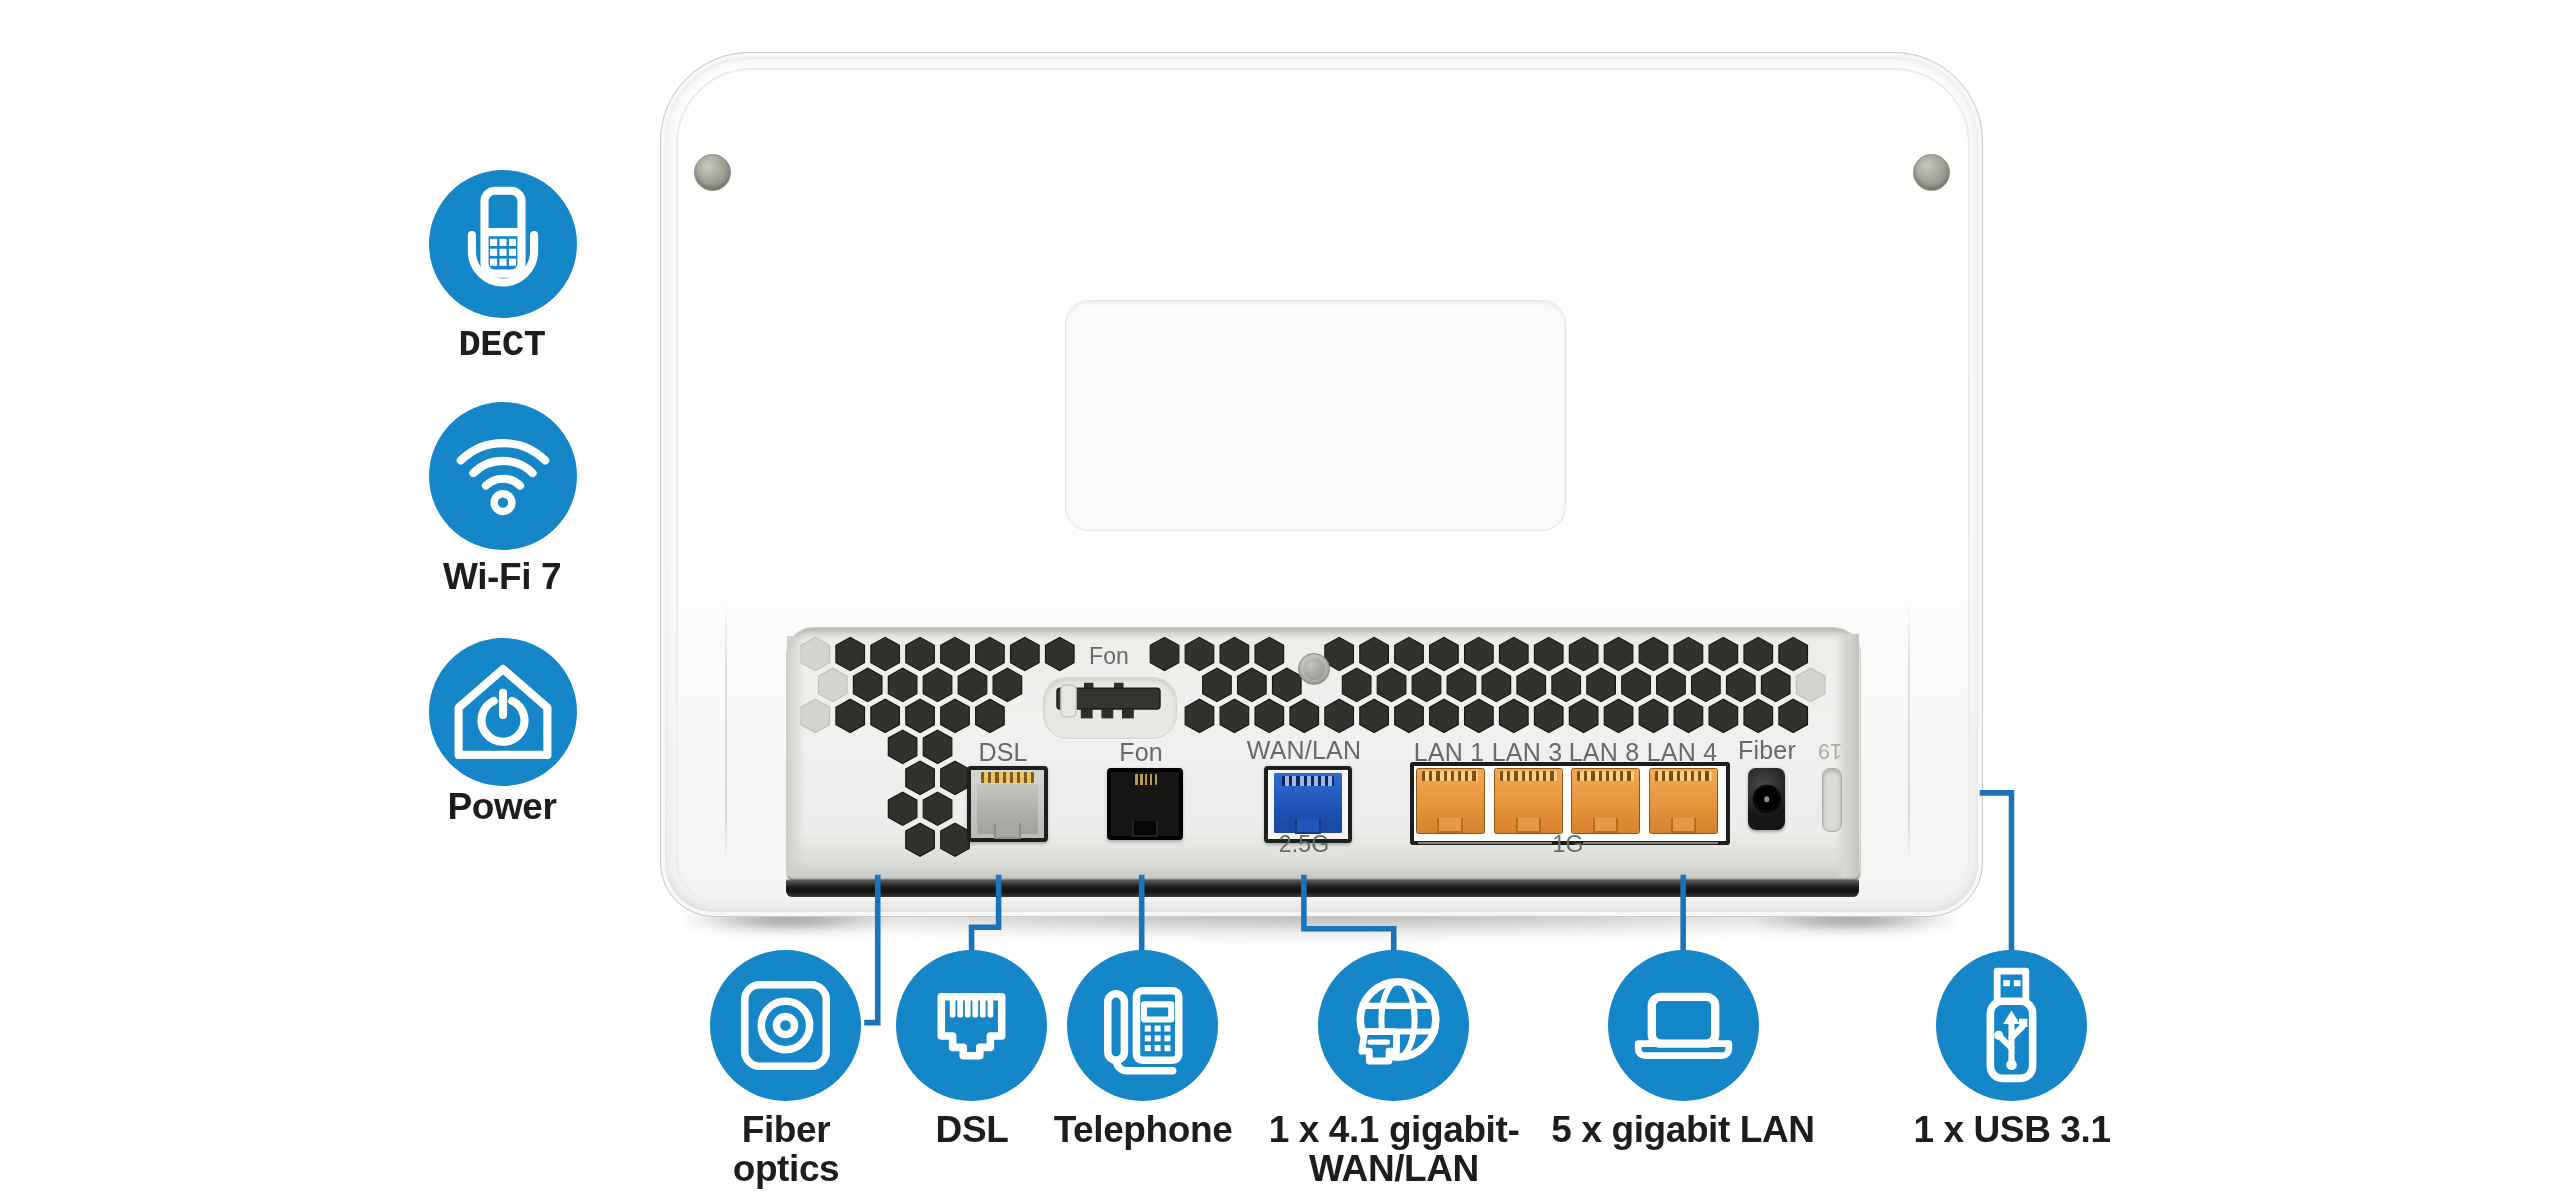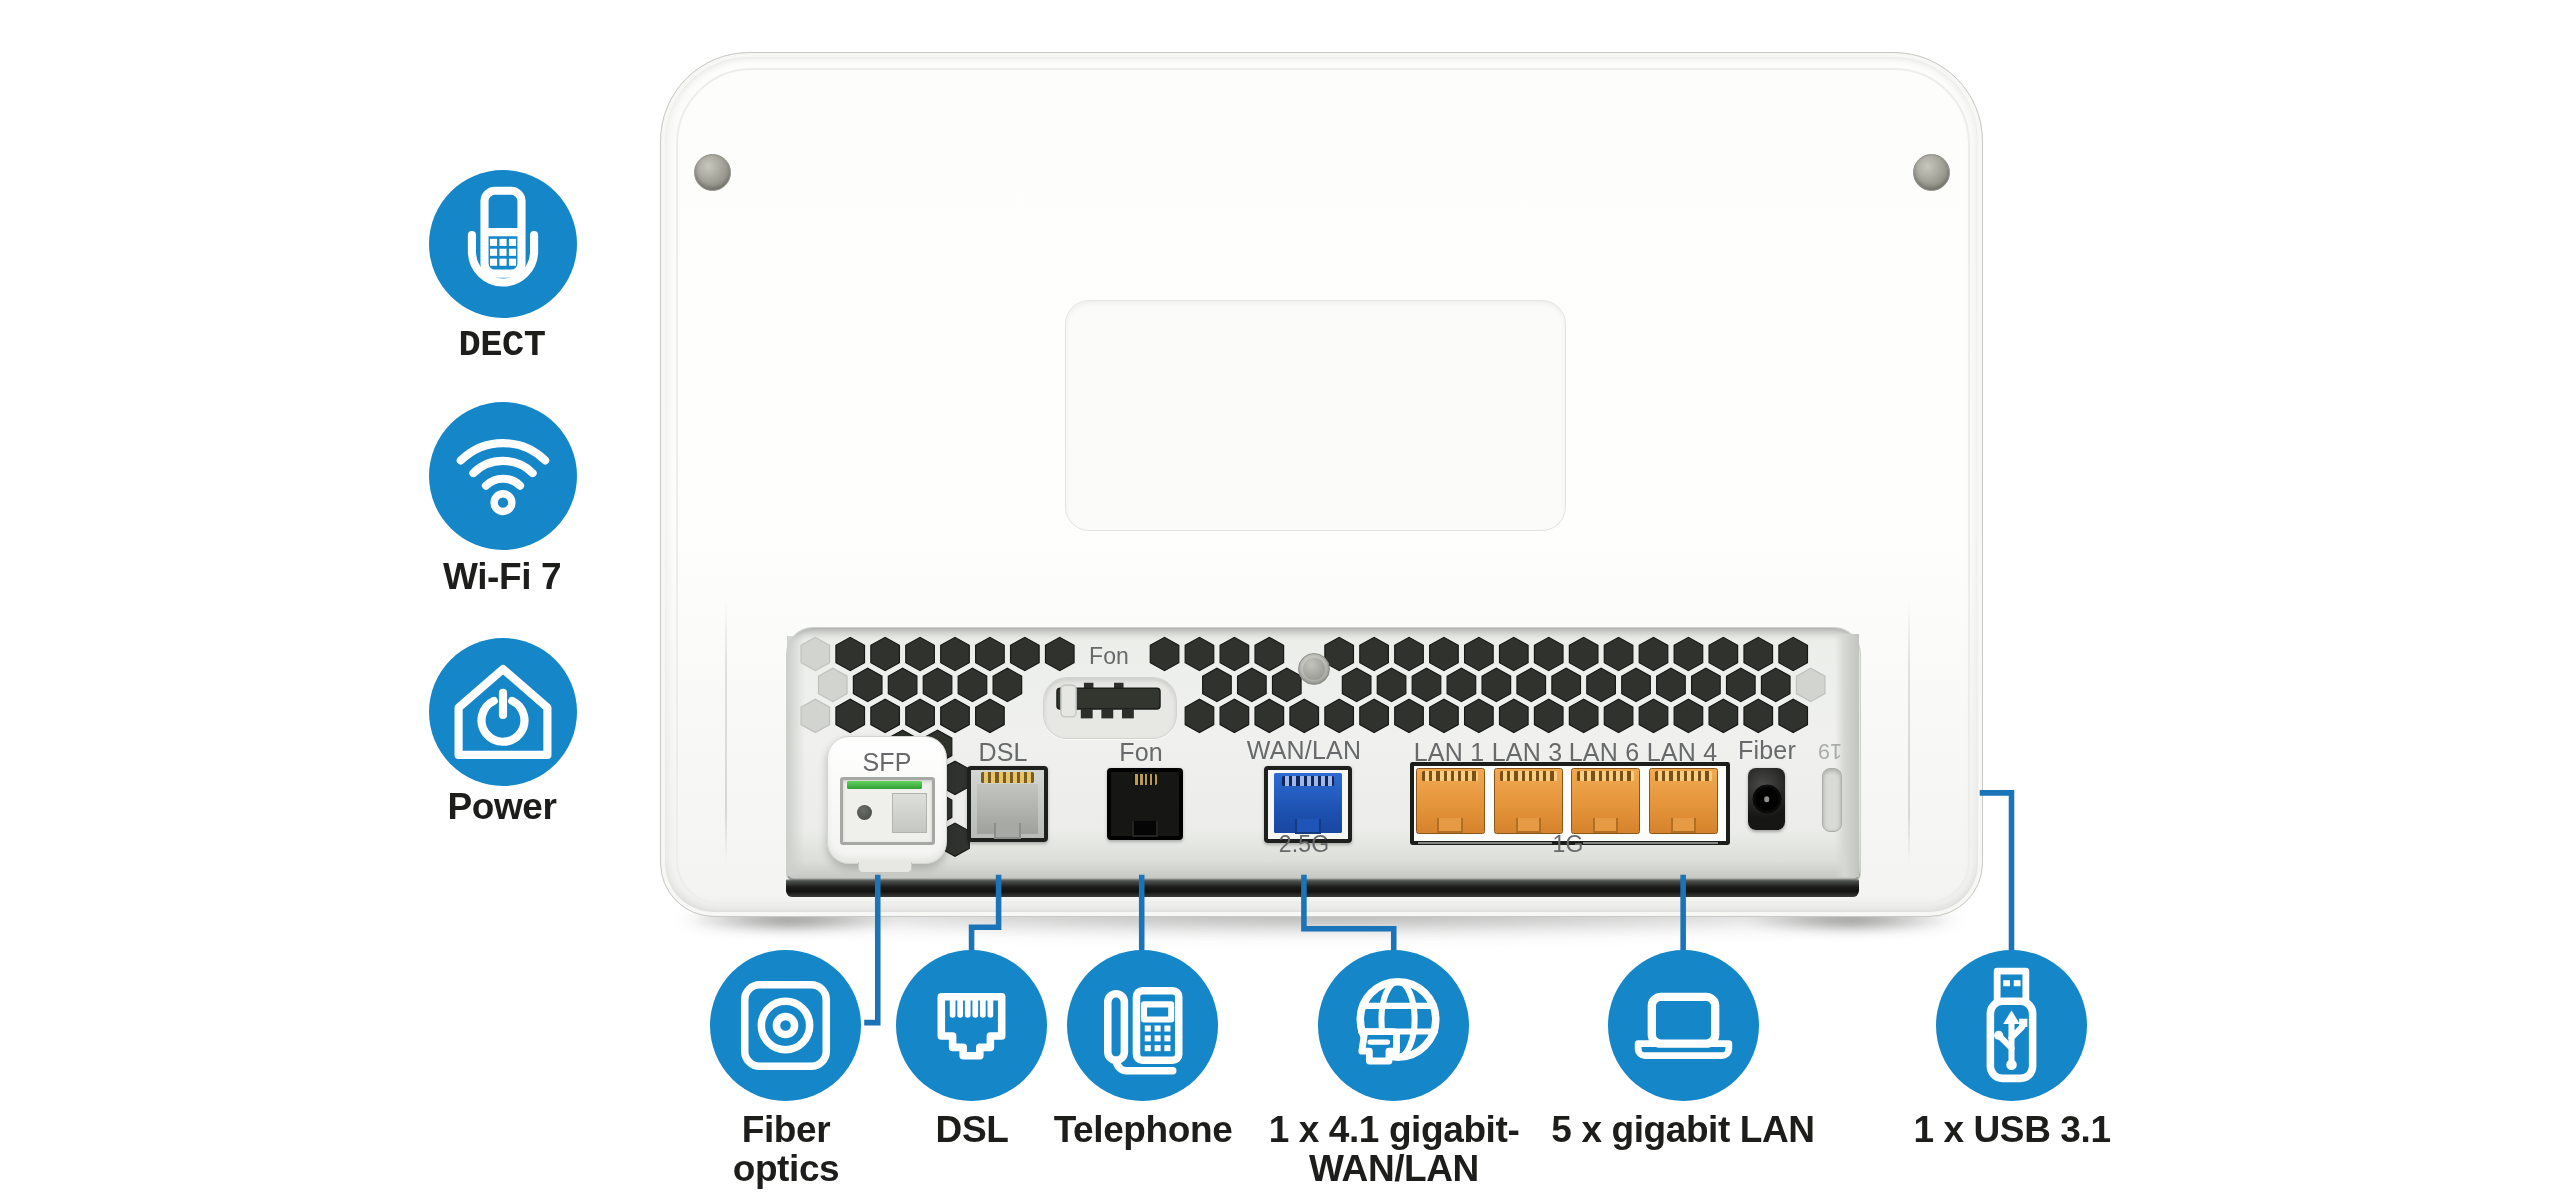--- a/index.html
+++ b/index.html
@@ -212,29 +212,20 @@
         <rect x="88" y="6" width="12" height="10" fill="#2c2e2a"></rect>
       <rect x="16" y="13" width="130" height="26" rx="4" fill="#33352f" stroke="#1d1f1c" stroke-width="2"></rect>
       <rect x="46" y="39" width="15" height="12" fill="#2c2e2a"></rect>
         <rect x="72" y="39" width="15" height="12" fill="#2c2e2a"></rect>
         <rect x="98" y="39" width="15" height="12" fill="#2c2e2a"></rect>
       <rect x="21" y="9" width="19" height="40" rx="5" fill="#e6e7e3" stroke="#c6c8c3" stroke-width="2"></rect>
     </svg>
   </div>
   <div class="abs screw-small"></div>
 
-  <div class="abs" id="sfp-module">
-    <div class="port-label" style="left:59px;top:11px;position:absolute;">SFP</div>
-    <div id="sfp-cage">
-      <div id="sfp-green"></div>
-      <div id="sfp-block"></div>
-      <div id="sfp-dot"></div>
-    </div>
-    <div id="sfp-tab"></div>
-  </div>
 
   <div class="abs port-label" style="left:1003px;top:738px;">DSL</div>
   <div class="abs rjport" id="port-dsl">
     <div class="pins"></div>
     <div class="inner"></div>
     <div class="nose"></div>
   </div>
 
   <div class="abs port-label" style="left:1141px;top:738px;">Fon</div>
   <div class="abs rjport" id="port-fon">
@@ -246,21 +237,21 @@
   <div class="abs rjport" id="port-wan">
     <div class="jack">
       <div class="pins"></div>
       <div class="nose"></div>
     </div>
   </div>
   <div class="abs port-label small" style="left:1304px;top:830px;">2.5G</div>
 
   <div class="abs port-label" style="left:1449px;top:738px;">LAN 1</div>
   <div class="abs port-label" style="left:1527px;top:738px;">LAN 3</div>
-  <div class="abs port-label" style="left:1604px;top:738px;">LAN 6</div>
+  <div class="abs port-label" style="left:1604px;top:738px;">LAN 8</div>
   <div class="abs port-label" style="left:1682px;top:738px;">LAN 4</div>
   <div class="abs" id="lan-box">
     <div class="lanport" style="left:1.6px;">
         <div class="pins"></div>
         <div class="nose"></div>
       </div>
     <div class="lanport" style="left:80px;">
         <div class="pins"></div>
         <div class="nose"></div>
       </div>

